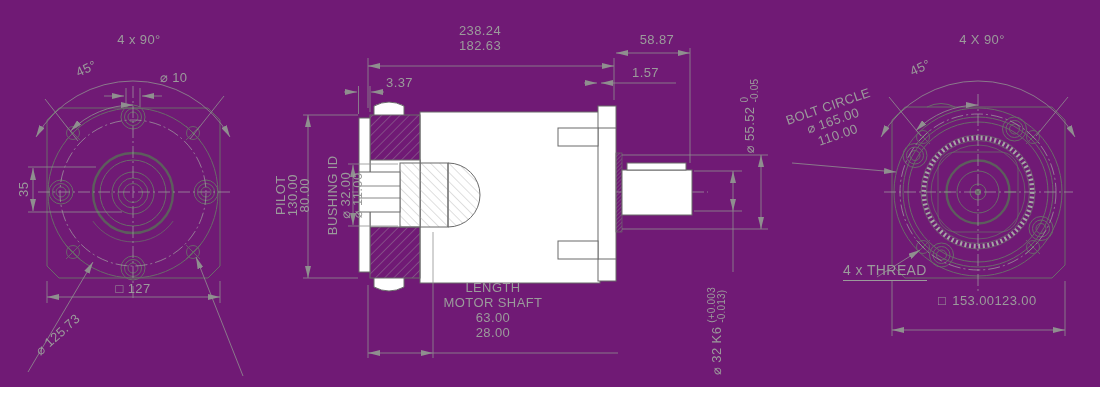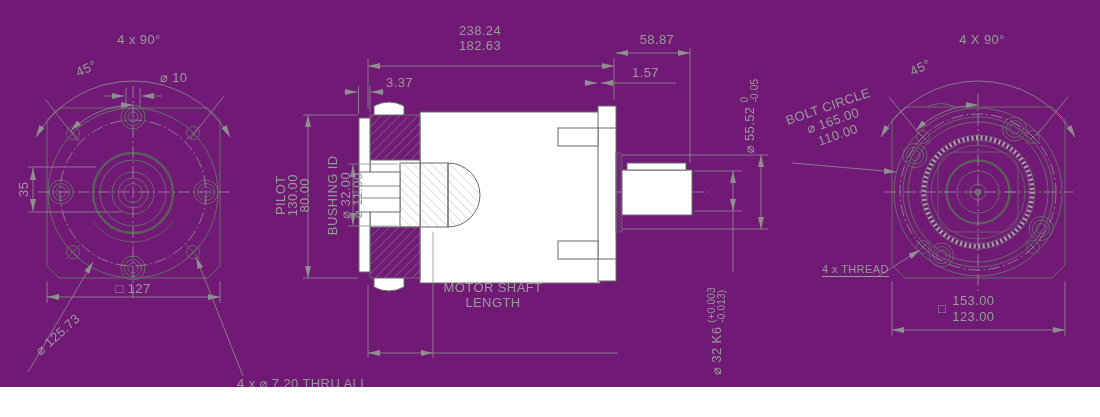--- a/index.html
+++ b/index.html
@@ -5,21 +5,21 @@
   html,body{margin:0;padding:0;background:#fff;}
   #stage{position:relative;width:1100px;height:387px;background:#701a75;overflow:hidden;
          font-family:"Liberation Sans", sans-serif;}
   svg{position:absolute;left:0;top:0;}
   .lbl{position:absolute;color:#9b9b9b;font-size:13px;line-height:1.12;letter-spacing:.4px;white-space:nowrap;}
   .ctr{text-align:center;}
   .rot90{transform:rotate(-90deg);}
   .flexc{display:flex;align-items:center;justify-content:center;gap:4px;}
   .tolstack{display:flex;flex-direction:column;font-size:10px;line-height:10px;letter-spacing:.2px;}
   .underl{border-bottom:1px solid #9b9b9b;padding-bottom:1px;}
-  .small{font-size:11px;}
+  .small{font-size:14px;margin-left:21px;}
 </style>
 </head>
 <body>
 
 <div id="stage">
 
 <svg width="1100" height="417" viewBox="0 0 1100 417">
   <defs>
     <marker id="mE" markerUnits="userSpaceOnUse" markerWidth="12" markerHeight="6" refX="12" refY="3" orient="auto">
       <path d="M0 0 L12 3 L0 6 Z" fill="#8f8f8f"></path>
@@ -218,61 +218,62 @@
     <line x1="892" y1="330" x2="1065" y2="330" marker-start="url(#mS)" marker-end="url(#mE)"></line>
   </g>
 </svg>
 
 <div class="lbl ctr" style="left:104px;top:33px;width:70px;">4 x 90°</div>
 <div class="lbl" style="left:76px;top:62px;transform:rotate(-25deg);">45°</div>
 <div class="lbl" style="left:160px;top:71px;">⌀ 10</div>
 <div class="lbl ctr rot90" style="left:4px;top:182px;width:40px;">35</div>
 <div class="lbl ctr" style="left:98px;top:282px;width:70px;">□ 127</div>
 <div class="lbl" style="left:38px;top:346px;width:90px;transform:rotate(-42deg);transform-origin:left center;">⌀ 125.73</div>
-<div class="lbl underl" style="left:237px;top:377px;">4 x ⌀ 7.20 THRU ALL</div>
 
 <div class="lbl ctr" style="left:445px;top:24px;width:70px;">238.24</div>
 <div class="lbl ctr" style="left:445px;top:39px;width:70px;">182.63</div>
 <div class="lbl ctr" style="left:622px;top:33px;width:70px;">58.87</div>
 <div class="lbl" style="left:386px;top:76px;">3.37</div>
 <div class="lbl" style="left:632px;top:66px;">1.57</div>
 <div class="lbl ctr rot90" style="left:236px;top:188px;width:90px;">PILOT</div>
 <div class="lbl ctr rot90" style="left:248px;top:188px;width:90px;">130.00</div>
 <div class="lbl ctr rot90" style="left:260px;top:188px;width:90px;">80.00</div>
 <div class="lbl ctr rot90" style="left:288px;top:188px;width:90px;">BUSHING ID</div>
 <div class="lbl ctr rot90" style="left:301px;top:188px;width:90px;">⌀ 32.00</div>
 <div class="lbl ctr rot90" style="left:313px;top:188px;width:90px;">⌀ 11.00</div>
 <div class="lbl rot90 flexc" style="left:700px;top:102px;width:100px;height:28px;">
   <span>⌀ 55.52</span>
   <span class="tolstack">
     <span>0</span>
     <span>-0.05</span>
   </span>
 </div>
 <div class="lbl ctr" style="left:423px;top:280px;width:140px;">
+  <div style="line-height:15px;">LENGTH</div>
   <div style="line-height:15px;">MOTOR SHAFT</div>
-  <div style="line-height:15px;">LENGTH</div>
+  <div style="line-height:15px;">63.00</div>
+  <div style="line-height:15px;">28.00</div>
 </div>
 <div class="lbl rot90 flexc" style="left:662px;top:318px;width:110px;height:26px;">
   <span>⌀ 32 K6</span>
   <span class="tolstack">
     <span>(+0.003</span>
     <span>-0.013)</span>
   </span>
 </div>
 
 <div class="lbl ctr" style="left:947px;top:33px;width:70px;">4 X 90°</div>
 <div class="lbl" style="left:910px;top:61px;transform:rotate(-25deg);">45°</div>
 <div class="lbl ctr" style="left:783px;top:98px;width:100px;transform:rotate(-19deg);">
   <div style="line-height:15px;">BOLT CIRCLE</div>
   <div style="line-height:15px;">⌀ 165.00</div>
   <div style="line-height:15px;">110.00</div>
 </div>
 <div class="lbl small underl" style="left:822px;top:263px;">4 x THREAD</div>
 <div class="lbl flexc" style="left:938px;top:293px;gap:6px;">
   <span>□</span>
-  <span style="display:flex;flex-direction:column;">
+  <span style="display:flex;flex-direction:row;">
     <span style="line-height:16px;">153.00</span>
     <span style="line-height:16px;">123.00</span>
   </span>
 </div>
 
 </div>
 
 </body></html>

